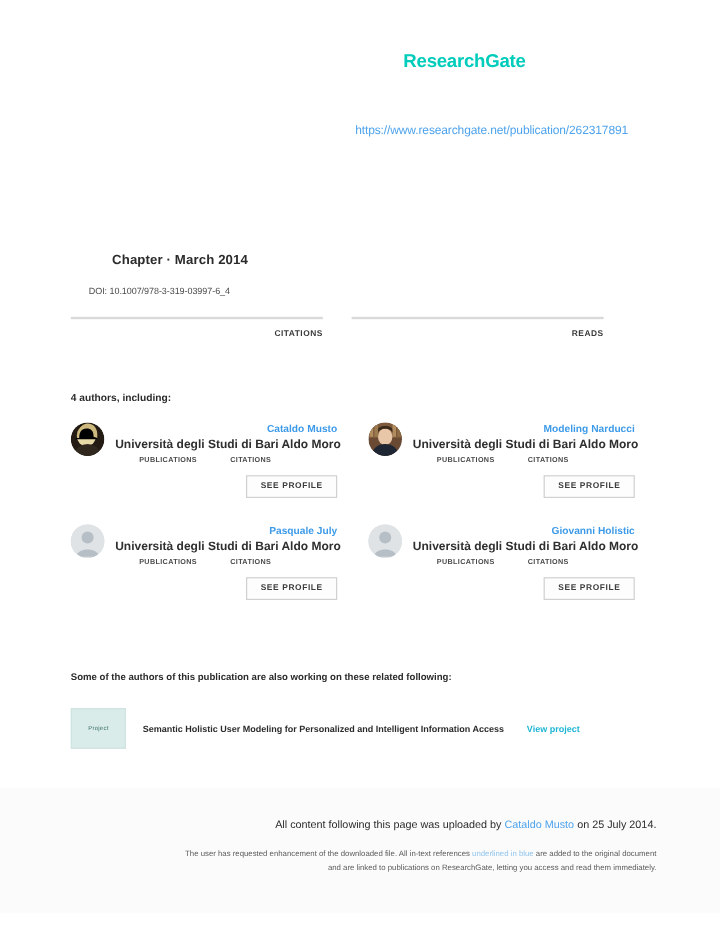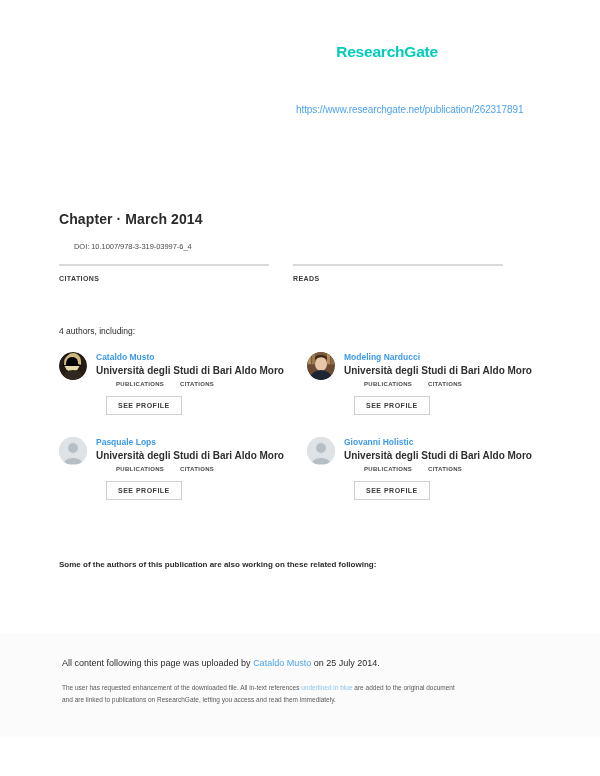--- a/index.html
+++ b/index.html
@@ -16,20 +16,21 @@
     overflow: hidden;
     position: relative;
   }
 
   .page {
     width: 480px;
     height: 776px;
     position: relative;
     background: #ffffff;
     box-sizing: border-box;
+    text-align: right;
   }
 
   
   .rg-logo {
     position: absolute;
     top: 43px;
     right: 42px;
     font-size: 15.5px;
     font-weight: bold;
     color: #00ccbb;
@@ -47,21 +48,21 @@
     white-space: nowrap;
   }
 
   
   .meta {
     position: absolute;
     top: 211px;
     left: 59px;
   }
   .meta-type {
-    font-size: 14px;
+    font-size: 11px;
     font-weight: bold;
     color: #2b2b2b;
     letter-spacing: 0.1px;
     margin: 0 0 6px 0;
   }
   .meta-doi {
     font-size: 7.5px;
     color: #4a4a4a;
     letter-spacing: -0.05px;
     margin: 15px;
@@ -98,21 +99,21 @@
     margin-top: 3px;
     min-height: 10px;
   }
 
   
   .authors-head {
     position: absolute;
     top: 326px;
     left: 59px;
     font-size: 8.5px;
-    font-weight: normal;
+    font-weight: bold;
     color: #2b2b2b;
   }
 
   .authors-grid {
     position: absolute;
     top: 352px;
     left: 59px;
     width: 470px;
     display: flex;
     flex-wrap: wrap;
@@ -228,27 +229,27 @@
   .footer-divider {
     position: absolute;
     top: 672px;
     left: 0;
     width: 600px;
     height: 1px;
     background: #e4e4e4;
   }
   .footer {
     position: absolute;
-    top: 633px;
+    top: 657px;
     left: 0;
     width: 600px;
     height: 104px;
     background: #fbfbfb;
     box-sizing: border-box;
-    padding: 25px 40px 0 62px;
+    padding: 25px 53px 0 62px;
   }
   .footer-upload {
     font-size: 9px;
     color: #2b2b2b;
     margin-bottom: 14px;
   }
   .footer-upload .link { color: #4ea3ec; }
   .footer-note {
     font-size: 6.5px;
     color: #5a5a5a;
@@ -349,21 +350,21 @@
 
     <div class="author">
       <div class="avatar">
         <svg viewBox="0 0 28 28">
           <circle cx="14" cy="14" r="14" fill="#dfe3e6"></circle>
           <circle cx="14" cy="11" r="5" fill="#b6bfc6"></circle>
           <path d="M4.5 27 C5.5 19 22.5 19 23.5 27 Z" fill="#b6bfc6"></path>
         </svg>
       </div>
       <div class="author-body">
-        <div class="author-name">Pasquale Lops</div>
+        <div class="author-name">Pasquale July</div>
         <div class="author-affil">Università degli Studi di Bari Aldo Moro</div>
         <div class="author-stats">
           <div class="author-stat-label">PUBLICATIONS</div>
           <div class="author-stat-label">CITATIONS</div>
         </div>
         <div class="see-profile">SEE PROFILE</div>
       </div>
     </div>
 
     <div class="author">
@@ -382,20 +383,27 @@
           <div class="author-stat-label">CITATIONS</div>
         </div>
         <div class="see-profile">SEE PROFILE</div>
       </div>
     </div>
 
   </div>
 
   <div class="projects-head">Some of the authors of this publication are also working on these related following:</div>
 
+  <div class="project-row">
+    <div class="project-thumb">
+      <span>Project</span>
+    </div>
+    <div class="project-title">Semantic Holistic User Modeling for Personalized and Intelligent Information Access</div>
+    <div class="view-project">View project</div>
+  </div>
 
   <div class="footer-divider"></div>
   <div class="footer">
     <div class="footer-upload">
       <span>All content following this page was uploaded by </span><span class="link">Cataldo Musto</span><span> on 25 July 2014.</span>
     </div>
     <div class="footer-note">
       <span>The user has requested enhancement of the downloaded file. All in-text references </span><span class="link-blue">underlined in blue</span><span> are added to the original document</span><br>
       <span>and are linked to publications on ResearchGate, letting you access and read them immediately.</span>
     </div>

